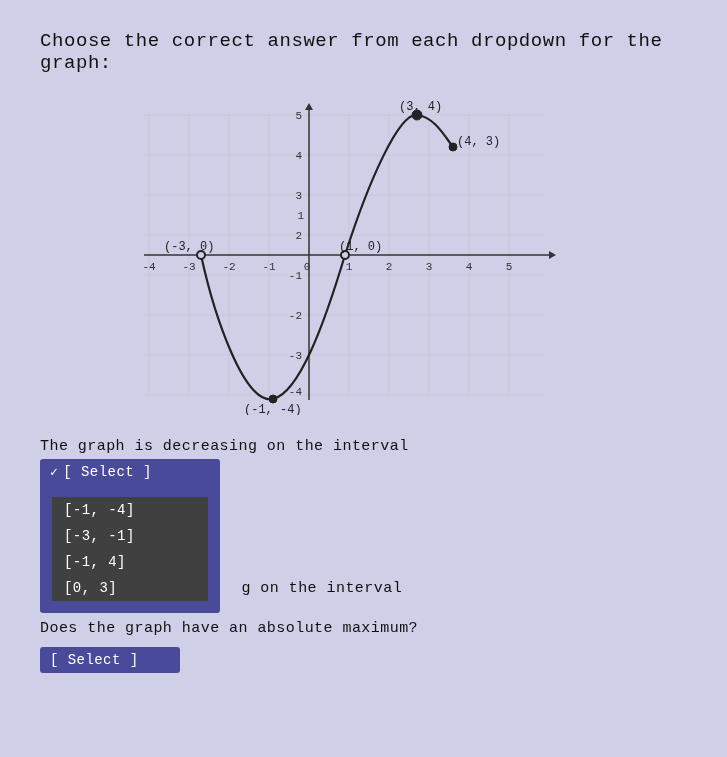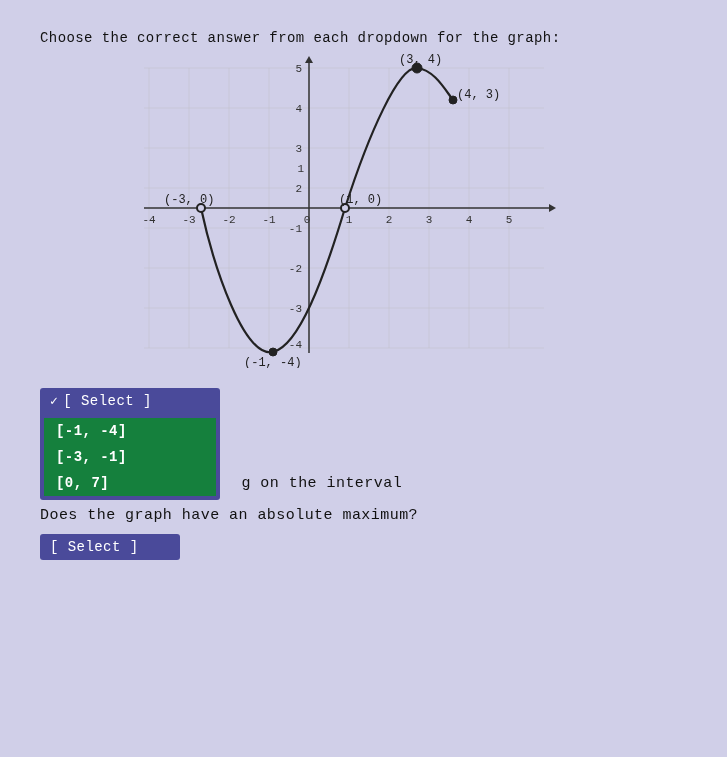--- a/index.html
+++ b/index.html
@@ -8,23 +8,23 @@
       font-family: 'Courier New', Courier, monospace;
       width: 727px;
       min-height: 757px;
       padding: 20px;
     }
     .container {
       background: #d0cfe8;
       padding: 10px 20px;
     }
     .instruction {
-      font-size: 14px;
+      font-size: 19px;
       color: #111;
-      margin-bottom: 2px;
+      margin-bottom: 21px;
       letter-spacing: 0.03em;
     }
     .graph-area {
       display: flex;
       justify-content: center;
       margin-bottom: 20px;
     }
     svg.graph {
       width: 480px;
       height: 320px;
@@ -57,26 +57,25 @@
       padding: 5px 10px;
       display: flex;
       align-items: center;
       gap: 5px;
     }
     .dropdown-open .dropdown-selected .checkmark {
       color: white;
       font-size: 13px;
     }
     .dropdown-list {
-      background: #15803d;
+      background: #404040;
       color: white;
       list-style: none;
       padding: 0;
-      margin: 4px;
-      font-weight: bold;
+      margin: 12px;
     }
     .dropdown-list li {
       padding: 5px 12px;
       font-size: 14px;
       cursor: pointer;
     }
     .dropdown-collapsed {
       background: #4a4a9a;
       color: white;
       border: none;
@@ -183,30 +182,32 @@
         <text x="40" y="155">(-3, 0)</text>
         <text x="120" y="318">(-1, -4)</text>
         <text x="215" y="155">(1, 0)</text>
         <text x="275" y="15">(3, 4)</text>
         <text x="333" y="50">(4, 3)</text>
       </g>
     </svg>
   </div>
 
   <div class="question-section">
+    <div class="question-text">The graph is decreasing on the interval</div>
     <div class="dropdown-wrapper">
       <div class="dropdown-open">
         <div class="dropdown-selected">
           <span class="checkmark">✓</span>
           <span>[ Select ]</span>
         </div>
         <ul class="dropdown-list">
           <li>[-1, -4]</li>
           <li>[-3, -1]</li>
-          <li>[0, 7]</li>
+          <li>[-1, 4]</li>
+          <li>[0, 3]</li>
         </ul>
       </div>
     </div>
     <span class="question-text" style="margin-left:12px;">g on the interval</span>
   </div>
 
   <div class="abs-max-row question-section" style="margin-top:4px;">
     <div class="question-text">Does the graph have an absolute maximum?</div>
     <div class="dropdown-wrapper" style="margin-top:6px;">
       <div class="dropdown-collapsed">

